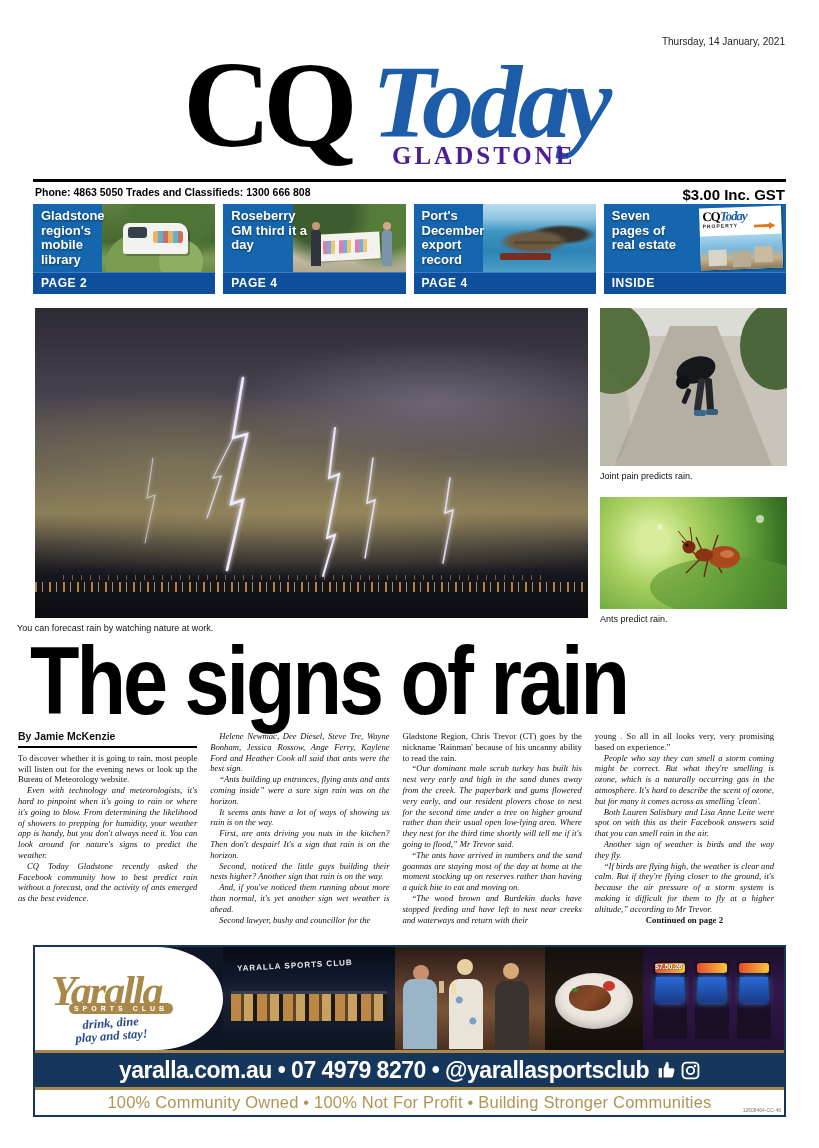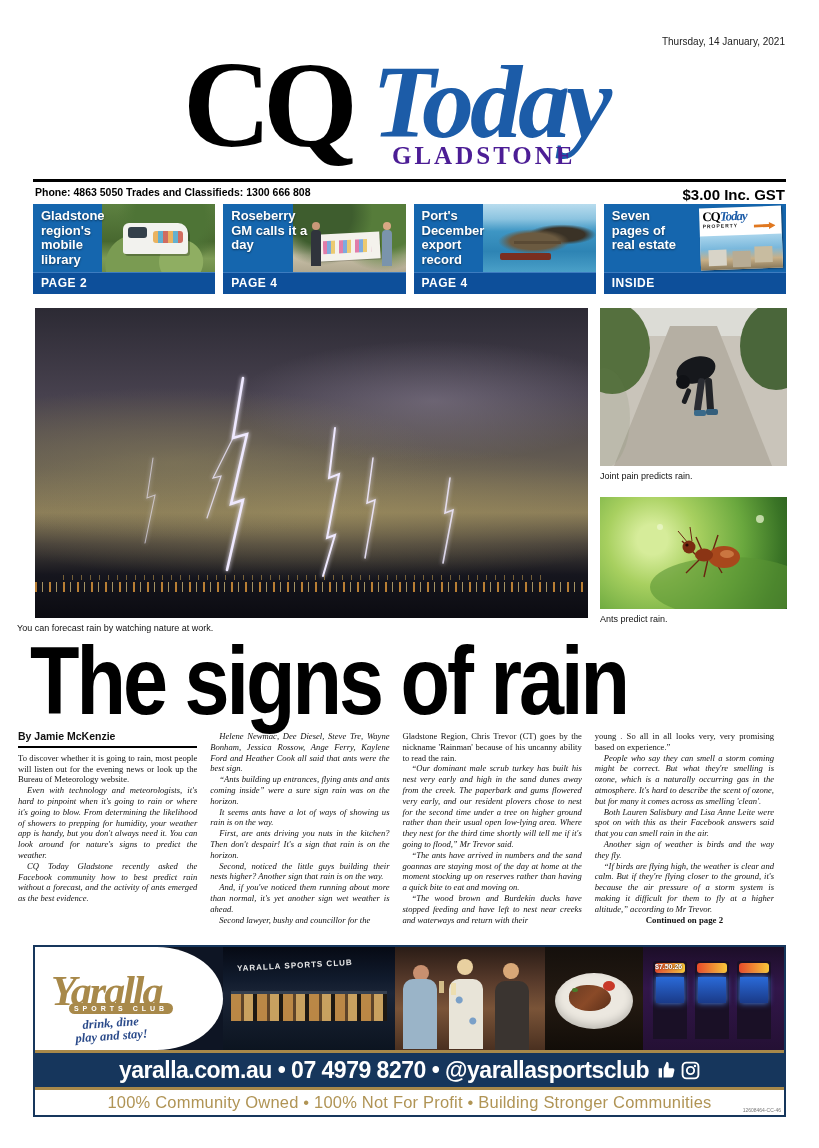--- a/index.html
+++ b/index.html
@@ -192,21 +192,21 @@
       </div>
       <div class="t-page">PAGE 2</div>
     </div>
     <div class="teaser">
       <div class="t-body">
         <div class="t-photo p2">
           <div class="t-banner"></div>
           <div class="t-fig f1"></div>
           <div class="t-fig f2"></div>
         </div>
-        <div class="t-title">Roseberry GM calls it a day</div>
+        <div class="t-title">Roseberry GM third it a day</div>
       </div>
       <div class="t-page">PAGE 4</div>
     </div>
     <div class="teaser">
       <div class="t-body">
         <div class="t-photo p3"></div>
         <div class="t-title">Port's December export record</div>
       </div>
       <div class="t-page">PAGE 4</div>
     </div>

